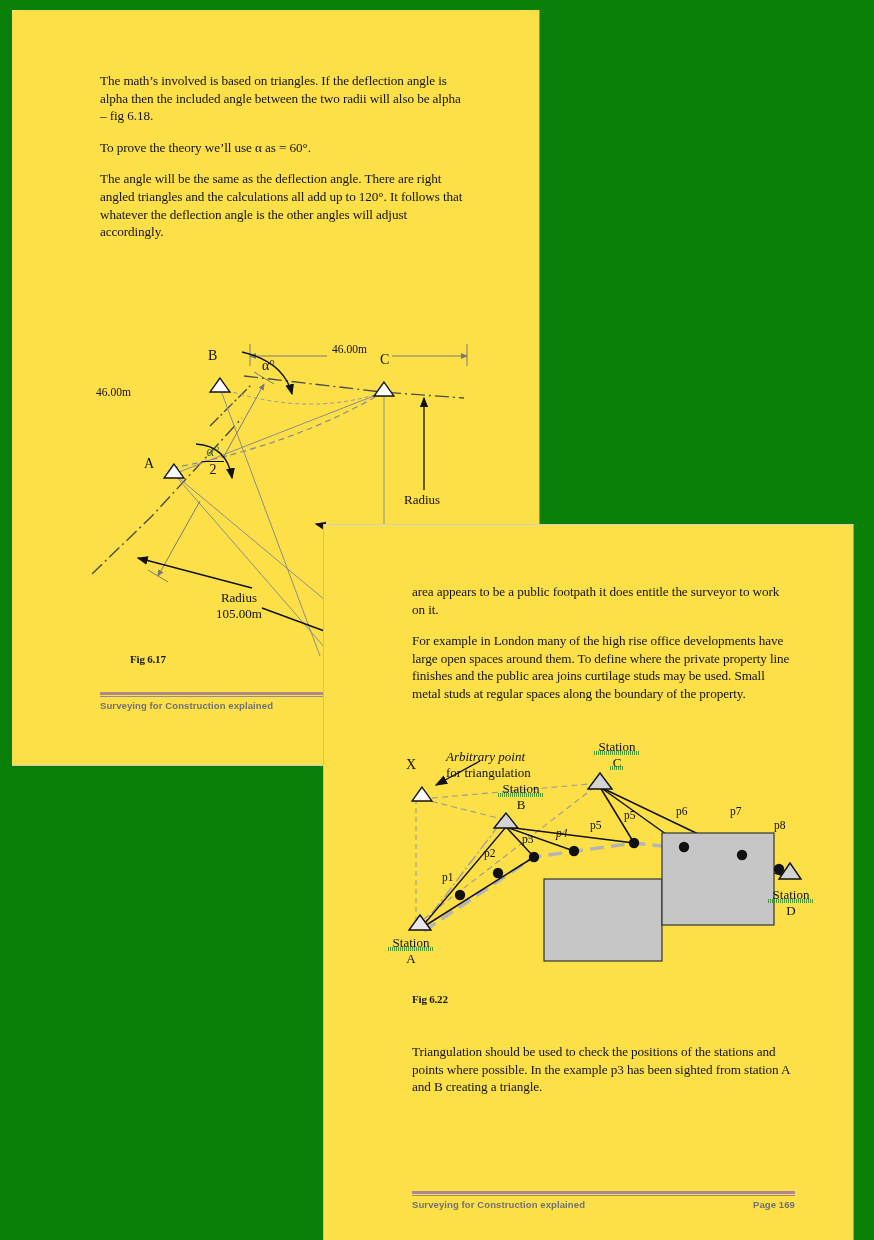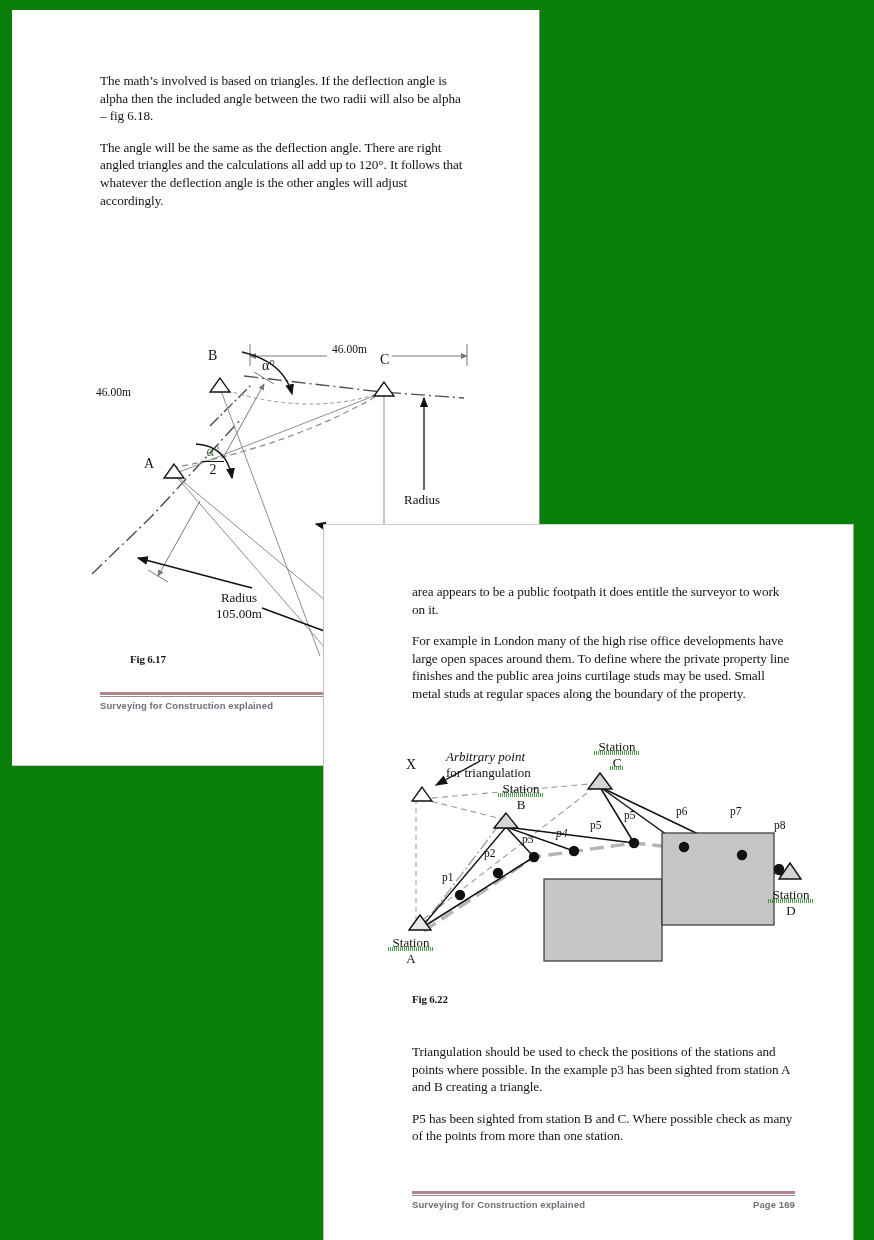--- a/index.html
+++ b/index.html
@@ -7,21 +7,21 @@
     width:874px;height:1240px;
     background:#088008;
     font-family:"Liberation Serif", serif;
     overflow:hidden;
     position:relative;
   }
   #stage{position:absolute;left:0;top:0;width:874px;height:1240px;}
 
   .page{
     position:absolute;
-    background:#ffffff;
+    background:#fde047;
     box-sizing:border-box;
     overflow:hidden;
   }
   
   #page1{
     left:12px;top:10px;width:528px;height:756px;
     border-right:1px solid #8a8a8a;
     border-bottom:1px solid #c9c9c9;
   }
   
@@ -91,20 +91,21 @@
 </style>
 </head>
 <body style="background: rgb(8, 128, 8);">
 
 <div id="stage">
 
   <div class="page" id="page1">
 
     <div class="body-text" style="left:88px;top:62px;width:368px;">
       <p>The math’s involved is based on triangles.  If the deflection angle is alpha then the included angle between the two radii will also be alpha – fig 6.18.</p>
+      <p>To prove the theory we’ll use α as = 60°.</p>
       <p>The angle will be the same as the deflection angle. There are right angled triangles and the calculations all add up to 120°. It follows that whatever the deflection angle is the other angles will adjust accordingly.</p>
     </div>
 
     <div class="figwrap" style="left:80px;top:316px;width:400px;height:330px;">
       <svg width="400" height="330" viewBox="0 0 400 330">
         <defs>
           <marker id="ahS" markerWidth="7" markerHeight="7" refX="6" refY="3" orient="auto">
             <path d="M0,0 L7,3 L0,6 z" fill="#7a7a7a"></path>
           </marker>
           <marker id="ahSb" markerWidth="7" markerHeight="7" refX="1" refY="3" orient="auto">
@@ -291,21 +292,20 @@
       <div class="dlabel" style="left:240px;top:62px;">p5</div>
       <div class="dlabel" style="left:292px;top:58px;">p6</div>
       <div class="dlabel" style="left:346px;top:58px;">p7</div>
       <div class="dlabel" style="left:390px;top:72px;">p8</div>
     </div>
 
     <div class="figcaption" style="left:88px;top:468px;">Fig 6.22</div>
 
     <div class="body-text" style="left:88px;top:518px;width:382px;">
       <p>Triangulation should be used to check the positions of the stations and points where possible. In the example p3 has been sighted from station A and B creating a triangle.</p>
-      <p>P5 has been sighted from station B and C. Where possible check as many of the points from more than one station.</p>
     </div>
 
     <div class="footer" style="left:88px;right:58px;top:666px;">
       <div class="rule-thick"></div>
       <div class="rule-thin"></div>
       <div class="frow">
         <span>Surveying for Construction explained</span>
         <span>Page 169</span>
       </div>
     </div>

